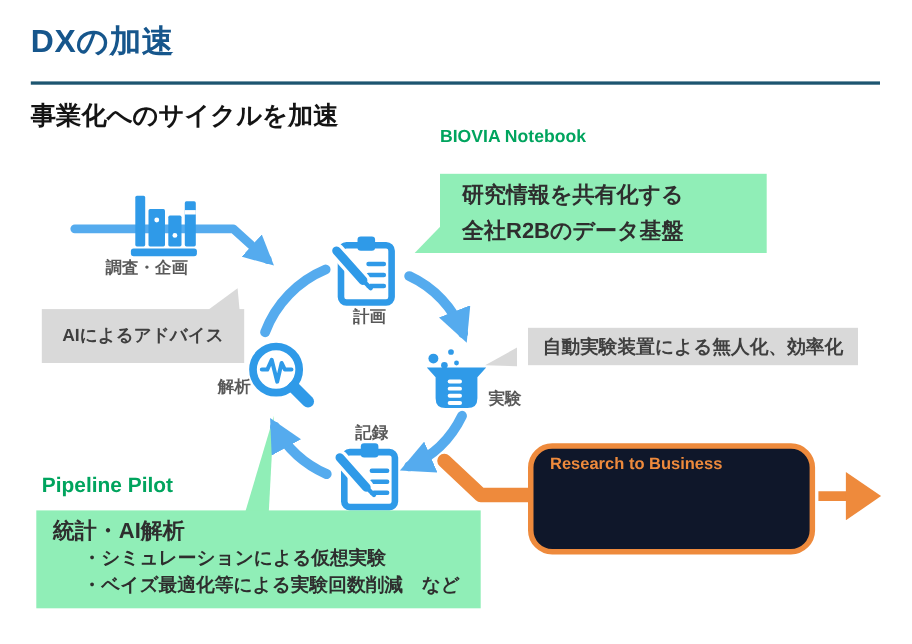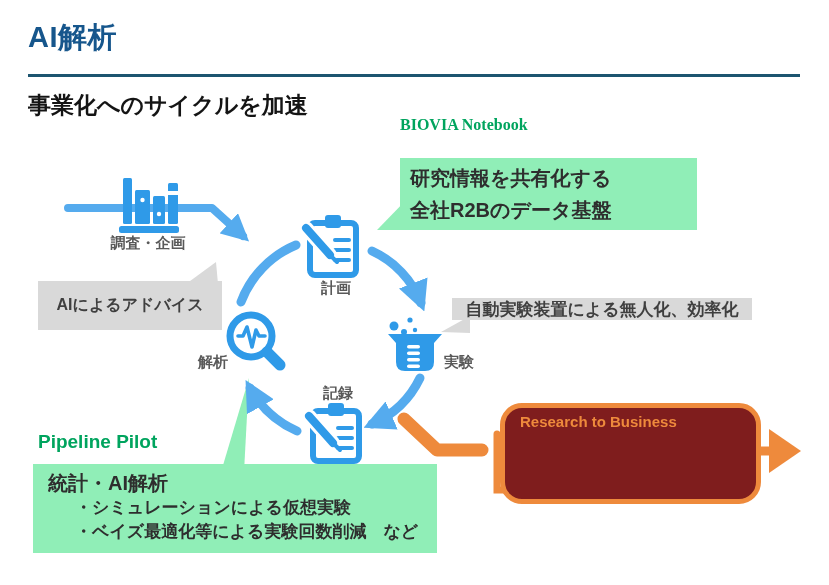--- a/index.html
+++ b/index.html
@@ -8,39 +8,39 @@
     font-family:"Liberation Sans","DejaVu Sans",sans-serif;
   }
   .abs{position:absolute;}
   .title{left:28px;top:18px;font-size:29px;font-weight:bold;color:#16568C;letter-spacing:.5px;}
   .rule{left:28px;top:74px;width:772px;height:3px;background:#1D5570;}
   .subtitle{left:28px;top:90px;font-size:23px;font-weight:bold;color:#141414;}
   .product-label{font-size:16px;font-weight:bold;color:#00A45E;}
   .green-box{background:#90EEB7;color:#2E2E2E;font-weight:bold;z-index:2;}
   .gray-box{background:#D9D9D9;color:#3F3F3F;font-weight:bold;z-index:2;
             display:flex;align-items:center;justify-content:center;}
-  .biovia-box{left:400px;top:158px;width:297px;height:72px;font-size:20px;line-height:32px;padding:4px 0 0 10px;box-sizing:border-box;}
+  .biovia-box{left:400px;top:158px;width:297px;height:72px;font-size:20px;line-height:32px;padding:4px 0 0 20px;box-sizing:border-box;}
   .ai-box{left:38px;top:281px;width:184px;height:49px;font-size:16px;}
-  .auto-box{left:452px;top:298px;width:300px;height:22px;font-size:17px;}
+  .auto-box{left:480px;top:298px;width:300px;height:34px;font-size:17px;}
   .pp-box{left:33px;top:464px;width:404px;height:89px;box-sizing:border-box;padding:6px 0 0 15px;}
   .pp-title{font-size:20px;line-height:26px;}
   .pp-bullet{font-size:17px;line-height:24px;margin-left:27px;}
   .step-label{font-size:15px;font-weight:bold;color:#595959;z-index:2;}
-  .r2b-box{left:500px;top:403px;width:261px;height:101px;border:5px solid #EE8A3C;border-radius:22px;
-           background:#7f1d1d;box-sizing:border-box;z-index:2;}
+  .r2b-box{left:480px;top:403px;width:261px;height:101px;border:5px solid #EE8A3C;border-radius:22px;
+           background:#0f172a;box-sizing:border-box;z-index:2;}
   .r2b-header{position:absolute;left:15px;top:5px;font-size:15px;font-weight:bold;color:#EE8A3C;}
   .r2b-lines{position:absolute;left:80px;top:28px;font-size:19px;line-height:26px;font-weight:bold;color:#EE8A3C;}
   svg.layer{position:absolute;left:0;top:0;z-index:1;}
 </style>
 </head>
 <body>
 
 <div class="slide">
 
-  <div class="abs title">AI解析</div>
+  <div class="abs title">DXの加速</div>
   <div class="abs rule"></div>
   <div class="abs subtitle">事業化へのサイクルを加速</div>
 
   <svg class="layer" width="829" height="585" viewBox="0 0 829 585">
     <defs>
       <marker id="ab" viewBox="0 0 10 10" refX="7" refY="5" markerWidth="3.4" markerHeight="3.4" orient="auto">
         <path d="M0,0 L10,5 L0,10 Z" fill="#55ABEE"></path>
       </marker>
       <marker id="ao" viewBox="0 0 10 10" refX="7" refY="5" markerWidth="3" markerHeight="3" orient="auto">
         <path d="M0,0 L10,5 L0,10 Z" fill="#EE8A3C"></path>
@@ -109,36 +109,36 @@
     <path d="M404,419 L437,450 L482,450" fill="none" stroke="#EE8A3C" stroke-width="13" stroke-linecap="round" stroke-linejoin="round"></path>
     <path d="M744,451 L770,451" stroke="#EE8A3C" stroke-width="9"></path>
     <polygon points="769,429 801,451 769,473" fill="#EE8A3C"></polygon>
 
     <g>
       <path d="M497,434 L497,490 L552,490" fill="none" stroke="#EE8A3C" stroke-width="7" stroke-linecap="round"></path>
       <polyline points="506,481 515,469 522,475 532,460 538,465 544,457" fill="none" stroke="#EE8A3C" stroke-width="7" stroke-linecap="round" stroke-linejoin="round" marker-end="url(#ao)"></polyline>
     </g>
   </svg>
 
-  <div class="abs step-label" style="left:96px;top:234px;width:104px;text-align:center;">調査・企画</div>
+  <div class="abs step-label" style="left:96px;top:234px;width:104px;">調査・企画</div>
 
-  <div class="abs product-label" style="left:400px;top:116px;font-family:Liberation Serif, serif;">BIOVIA Notebook</div>
+  <div class="abs product-label" style="left:400px;top:116px;">BIOVIA Notebook</div>
   <div class="abs green-box biovia-box">
     <div>研究情報を共有化する</div>
     <div>全社R2Bのデータ基盤</div>
   </div>
 
   <div class="abs gray-box ai-box">
     <span>AIによるアドバイス</span>
   </div>
 
   <div class="abs step-label" style="left:316px;top:279px;width:40px;text-align:center;">計画</div>
   <div class="abs step-label" style="left:444px;top:353px;">実験</div>
   <div class="abs step-label" style="left:318px;top:384px;width:40px;text-align:center;">記録</div>
-  <div class="abs step-label" style="left:198px;top:353px;">解析</div>
+  <div class="abs step-label" style="left:198px;top:342px;">解析</div>
 
   <div class="abs gray-box auto-box">
     <span>自動実験装置による無人化、効率化</span>
   </div>
 
   <div class="abs product-label" style="left:38px;top:431px;font-size:19px;">Pipeline Pilot</div>
   <div class="abs green-box pp-box">
     <div class="pp-title">統計・AI解析</div>
     <div class="pp-bullet">・シミュレーションによる仮想実験</div>
     <div class="pp-bullet">・ベイズ最適化等による実験回数削減　など</div>

